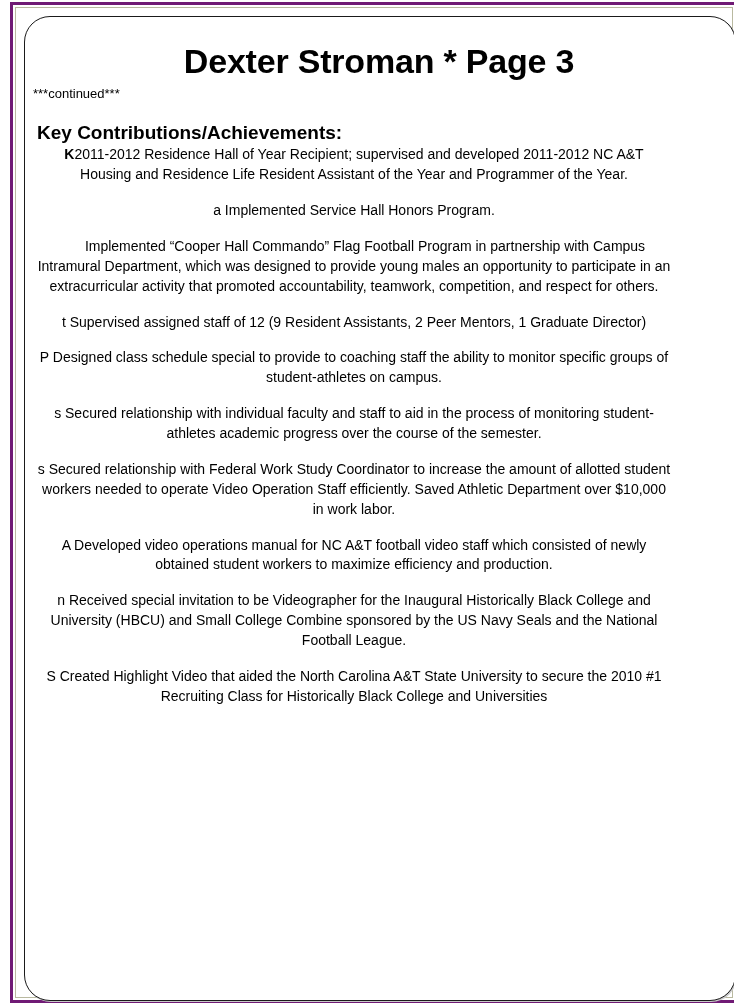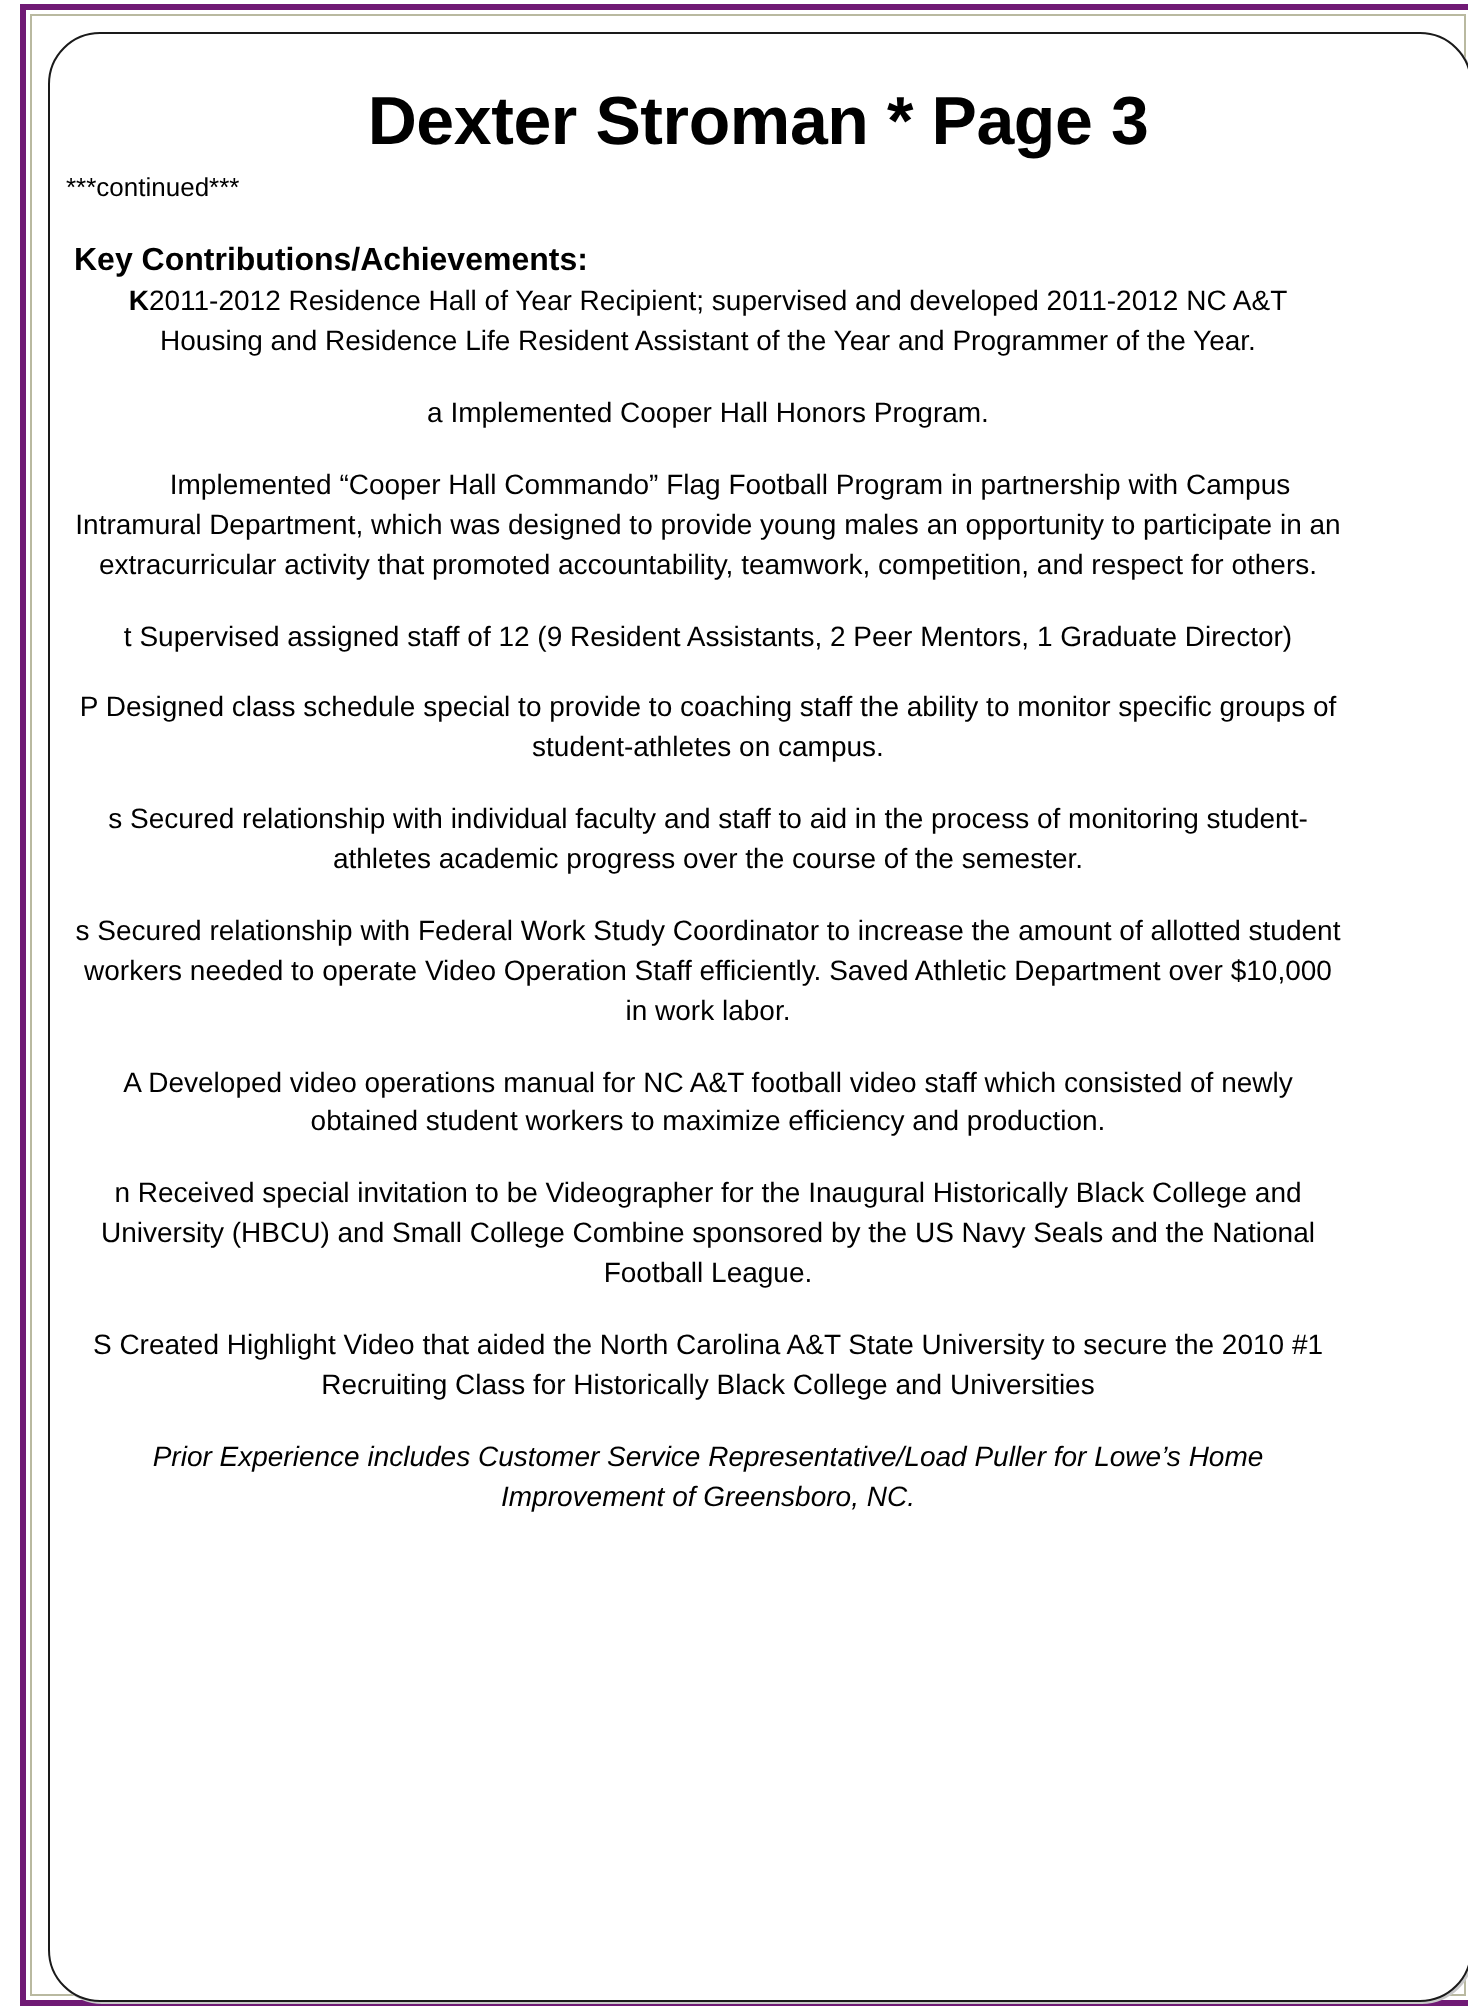--- a/index.html
+++ b/index.html
@@ -70,21 +70,21 @@
     margin: 11px 0 0 0;
   }
   .doc-subtitle {
     font-size: 13px;
     font-weight: normal;
     line-height: 1.2;
     margin: 6px 0 0 0;
   }
 
   .section-heading {
-    font-size: 16px;
+    font-size: 19px;
     font-weight: bold;
     line-height: 1.35;
     margin: 18px 0 0 4px;
   }
 
   .para {
     font-size: 14px;
     line-height: 1.42;
     margin: 0 0 0 4px;
     padding: 0;
@@ -118,29 +118,28 @@
       <div class="doc-body">
 
         <h1 class="doc-title">Dexter Stroman * Page 3</h1>
 
         <div class="doc-subtitle">***continued***</div>
 
         <div class="section-heading">Key Contributions/Achievements:</div>
 
         <div id="paragraph-list">
             <div class="para tight"><span class="lead-bold">K</span><span>2011-2012 Residence Hall of Year Recipient; supervised and developed 2011-2012 NC A&amp;T Housing and Residence Life Resident Assistant of the Year and Programmer of the Year.</span></div>
-            <div class="para"><span>a </span><span>Implemented Cooper Hall Honors Program.</span></div>
+            <div class="para"><span>a </span><span>Implemented Service Hall Honors Program.</span></div>
             <div class="para"><span class="indent"></span><span>Implemented “Cooper Hall Commando” Flag Football Program in partnership with Campus Intramural Department, which was designed to provide young males an opportunity to participate in an extracurricular activity that promoted accountability, teamwork, competition, and respect for others.</span></div>
             <div class="para"><span>t </span><span> Supervised assigned staff of 12 (9 Resident Assistants, 2 Peer Mentors, 1 Graduate Director)</span></div>
             <div class="para"><span>P </span><span>Designed class schedule special to provide to coaching staff the ability to monitor specific groups of student-athletes on campus.</span></div>
             <div class="para"><span>s </span><span> Secured relationship with individual faculty and staff to aid in the process of monitoring student-athletes academic progress over the course of the semester.</span></div>
             <div class="para"><span>s </span><span> Secured relationship with Federal Work Study Coordinator to increase the amount of allotted student workers needed to operate Video Operation Staff efficiently. Saved Athletic Department over $10,000 in work labor.</span></div>
             <div class="para"><span>A </span><span>Developed video operations manual for NC A&amp;T football video staff which consisted of newly obtained student workers to maximize efficiency and production.</span></div>
             <div class="para"><span>n </span><span> Received special invitation to be Videographer for the Inaugural Historically Black College and University (HBCU) and Small College Combine sponsored by the US Navy Seals and the National Football League.</span></div>
             <div class="para"><span>S </span><span>Created Highlight Video that aided the North Carolina A&amp;T State University to secure the 2010 #1 Recruiting Class for Historically Black College and Universities</span></div>
-            <div class="para italic"><span>Prior Experience includes Customer Service Representative/Load Puller for Lowe’s Home Improvement of Greensboro, NC.</span></div>
           </div>
 
       </div>
     </div>
 
   </div>
 </div>
 
 </body></html>

